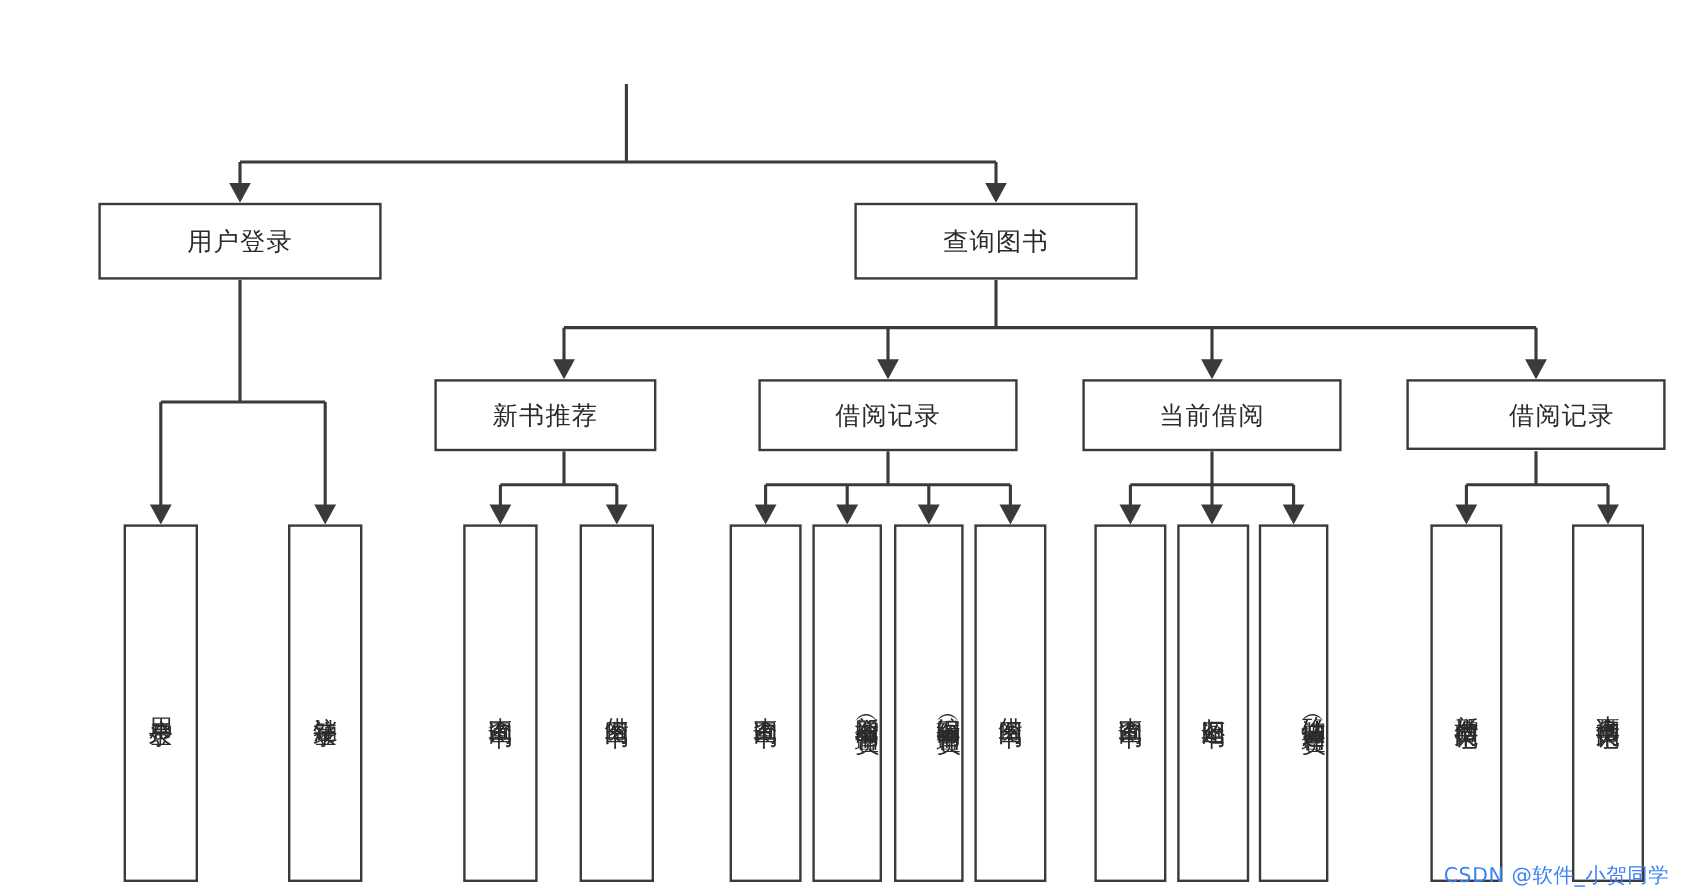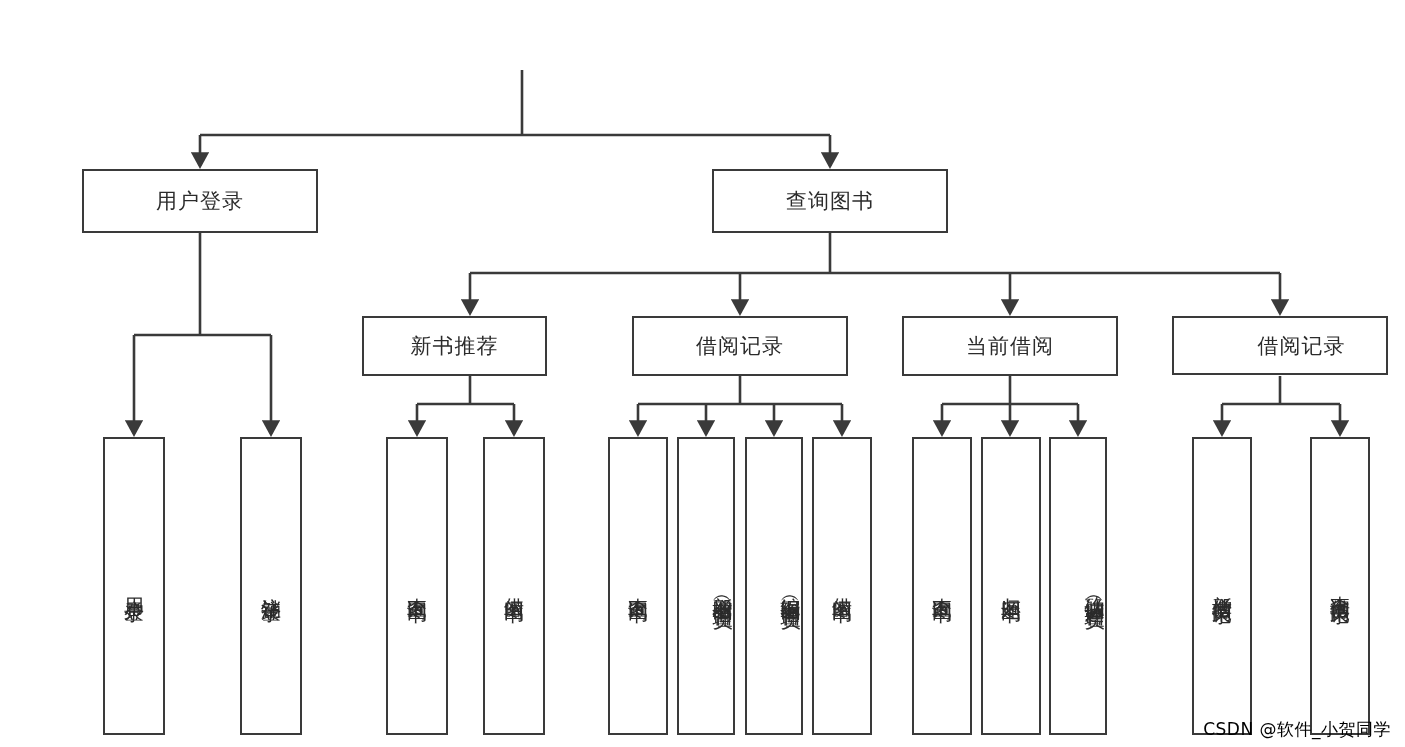--- a/index.html
+++ b/index.html
@@ -52,21 +52,21 @@
     top: 0;
     width: 1405px;
     height: 747px;
     pointer-events: none;
   }
   .watermark {
     position: absolute;
     right: 14px;
     bottom: 6px;
     font-size: 17px;
-    color: #000000;
+    color: #3b82f6;
     letter-spacing: 0.5px;
     white-space: nowrap;
   }
 </style>
 </head>
 <body>
 
 <div id="canvas">
 
   <svg id="edges" viewBox="0 0 1405 747" xmlns="http://www.w3.org/2000/svg">

